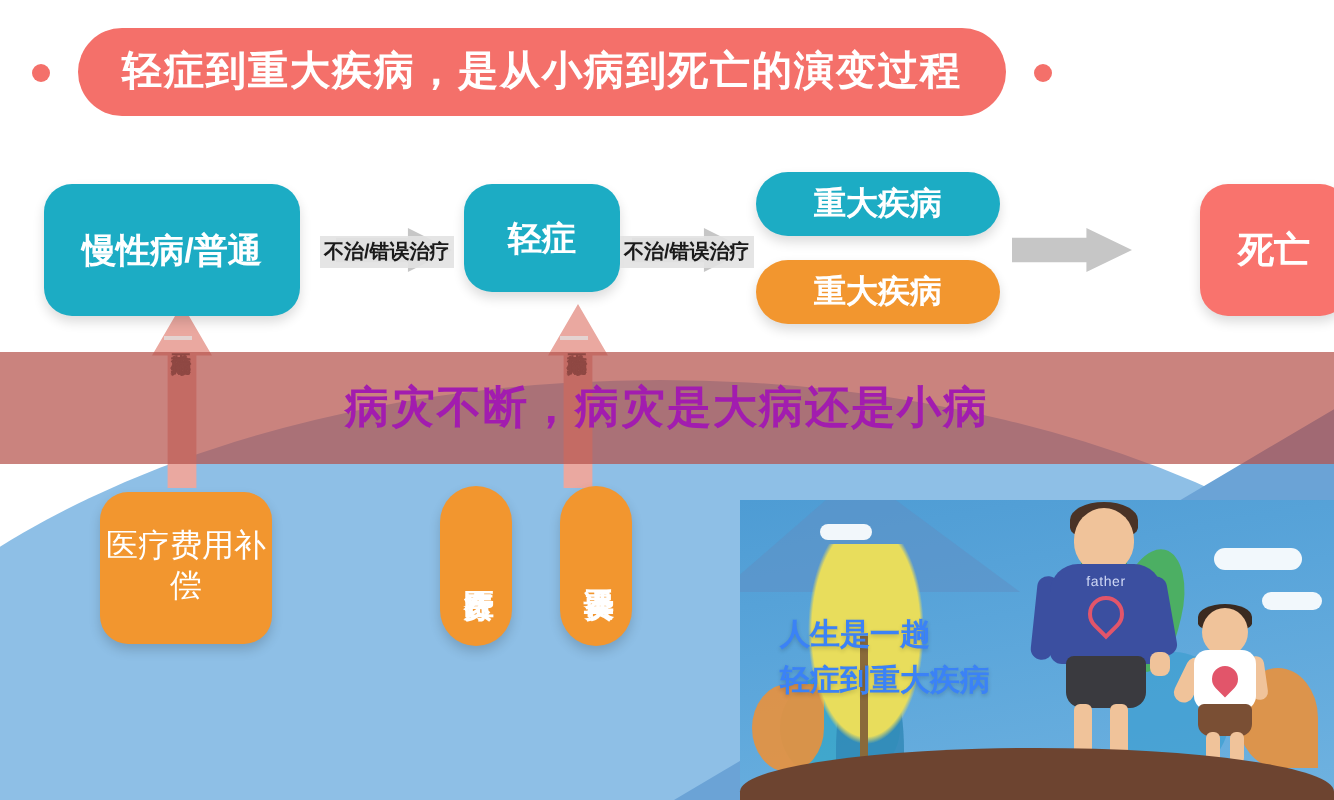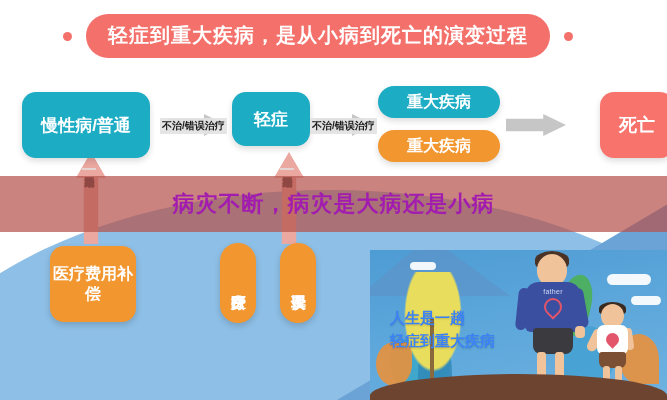--- a/index.html
+++ b/index.html
@@ -119,22 +119,22 @@
   .c-armR { position:absolute; left:36px; top:24px; width:8px; height:22px; background:#f0c39a; border-radius:4px; transform:rotate(-8deg); }
 
   .tagline {
     position: absolute; right: 172px; bottom: 48px; z-index: 10;
     color: #3b82f6; font-size: 15px; font-weight: bold; line-height: 1.5;
     white-space: nowrap; text-shadow: 0 1px 2px rgba(0,0,0,.18);
   }
 
   
   .title-wrap {
-    position: absolute; left: 5px; top: 14px; width: 626px;
-    display: flex; align-items: center; justify-content: center; gap: 14px;
+    position: absolute; left: 16px; top: 14px; width: 626px;
+    display: flex; align-items: center; gap: 14px;
     z-index: 20;
   }
   .dot { width: 9px; height: 9px; border-radius: 50%; background: #f4706a; flex: none; }
   .title-pill {
     background: #f4706a; color: #ffffff;
     font-size: 20px; font-weight: bold; letter-spacing: 1px;
     padding: 8px 22px 9px; border-radius: 22px; white-space: nowrap;
   }
 
   
@@ -185,21 +185,21 @@
     background: rgba(225,225,225,.75); padding: 1px 0;
   }
   #v-label-1 { left: 82px;  top: 168px; }
   #v-label-2 { left: 280px; top: 168px; }
 
   
   #box-compensation {
     position: absolute; left: 50px; top: 246px; width: 86px; height: 76px;
     background: #f2962f; border-radius: 14px; z-index: 15;
     display: flex; align-items: center; justify-content: center;
-    color: #fff; font-weight: bold; font-size: 16px; line-height: 1.25;
+    color: #fff; font-weight: normal; font-size: 16px; line-height: 1.25;
     text-align: center; box-shadow: 0 3px 6px rgba(0,0,0,.16);
   }
   .pill-v {
     position: absolute; width: 36px; height: 80px; background: #f2962f;
     border-radius: 18px; z-index: 15;
     display: flex; align-items: center; justify-content: center;
     color: #fff; font-weight: bold; font-size: 15px;
     writing-mode: vertical-rl; text-orientation: upright;
     box-shadow: 0 3px 6px rgba(0,0,0,.16);
   }

